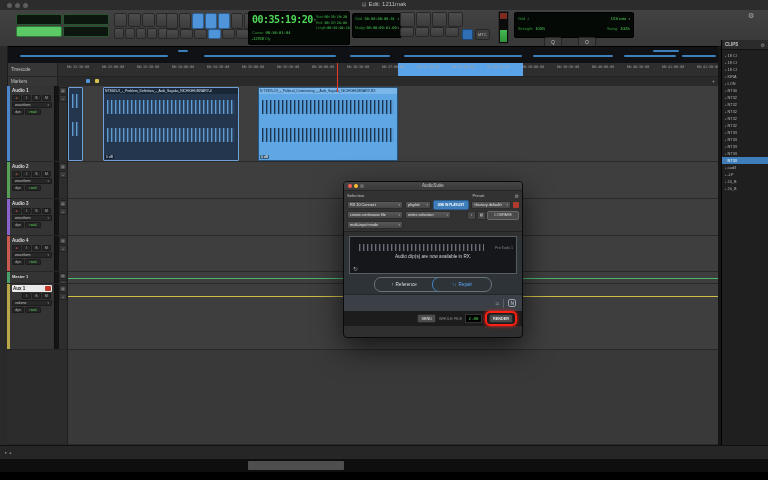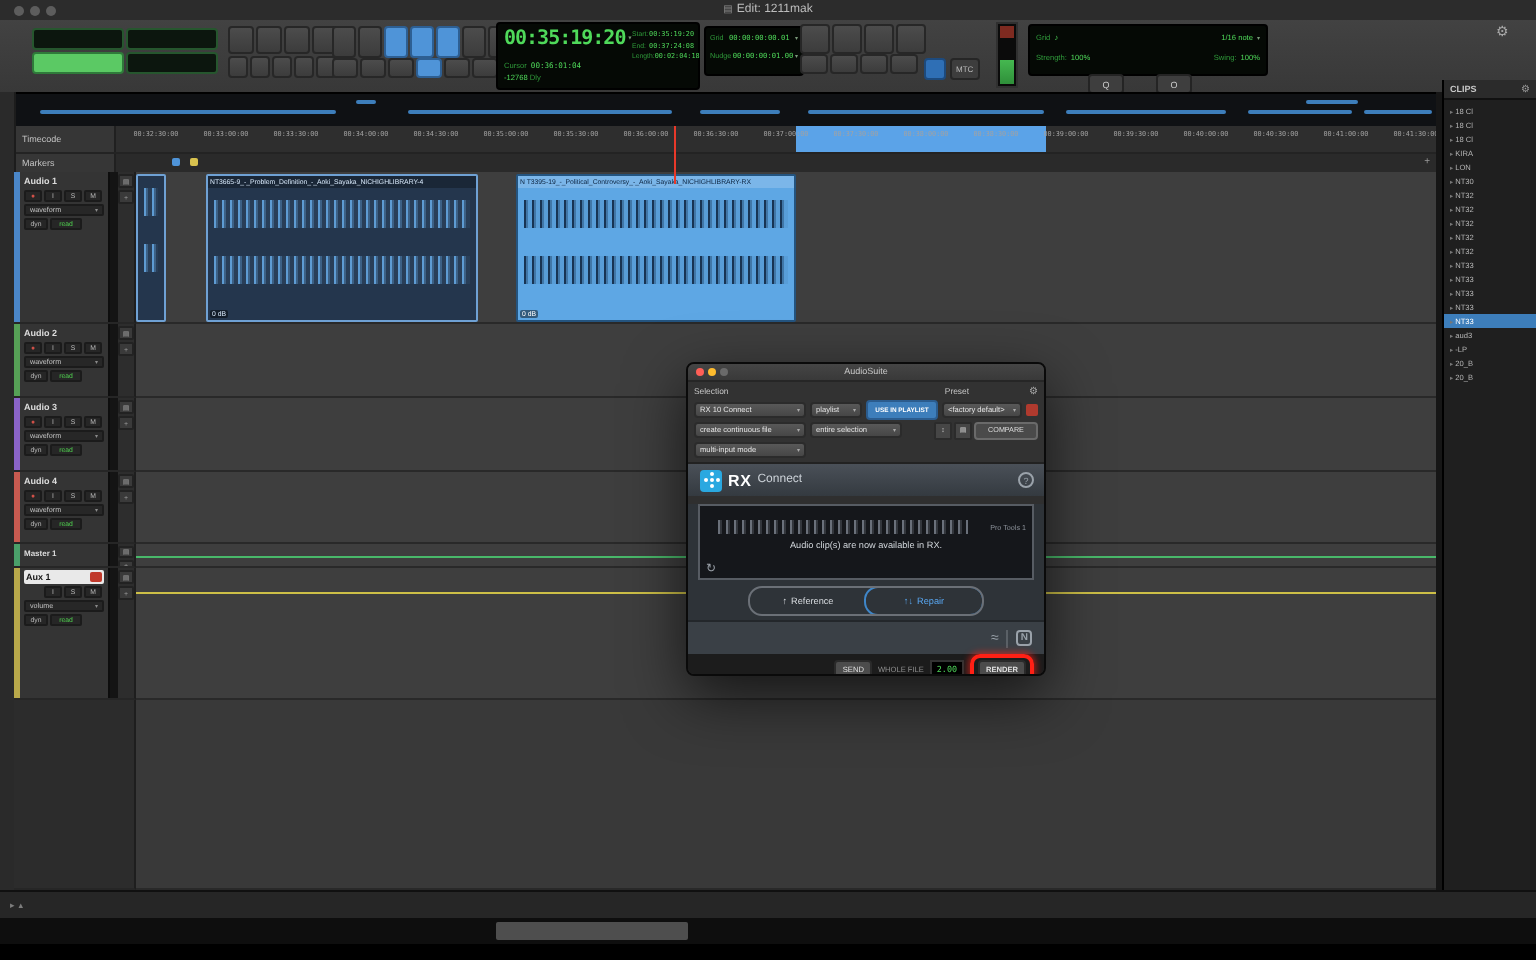--- a/index.html
+++ b/index.html
@@ -790,26 +790,20 @@
         </div>
       </div>
       <div class="crow">
         <div class="asel w56">
             <span>multi-input mode</span>
             <span class="car">▾</span>
           </div>
       </div>
     </div>
 
-    <div class="rx-head">
-      <div class="rxlogo"></div>
-      <span class="rxt">RX</span>
-      <span class="rxs">Connect</span>
-      <div class="rx-help">?</div>
-    </div>
 
     <div class="rx-mid">
       <div class="rx-body">
         <div class="rxwave"></div>
         <div class="srclbl">Pro Tools 1</div>
         <div class="status">Audio clip(s) are now available in RX.</div>
         <div class="spin">↻</div>
       </div>
       <div class="rx-btns">
         <div class="pill">

